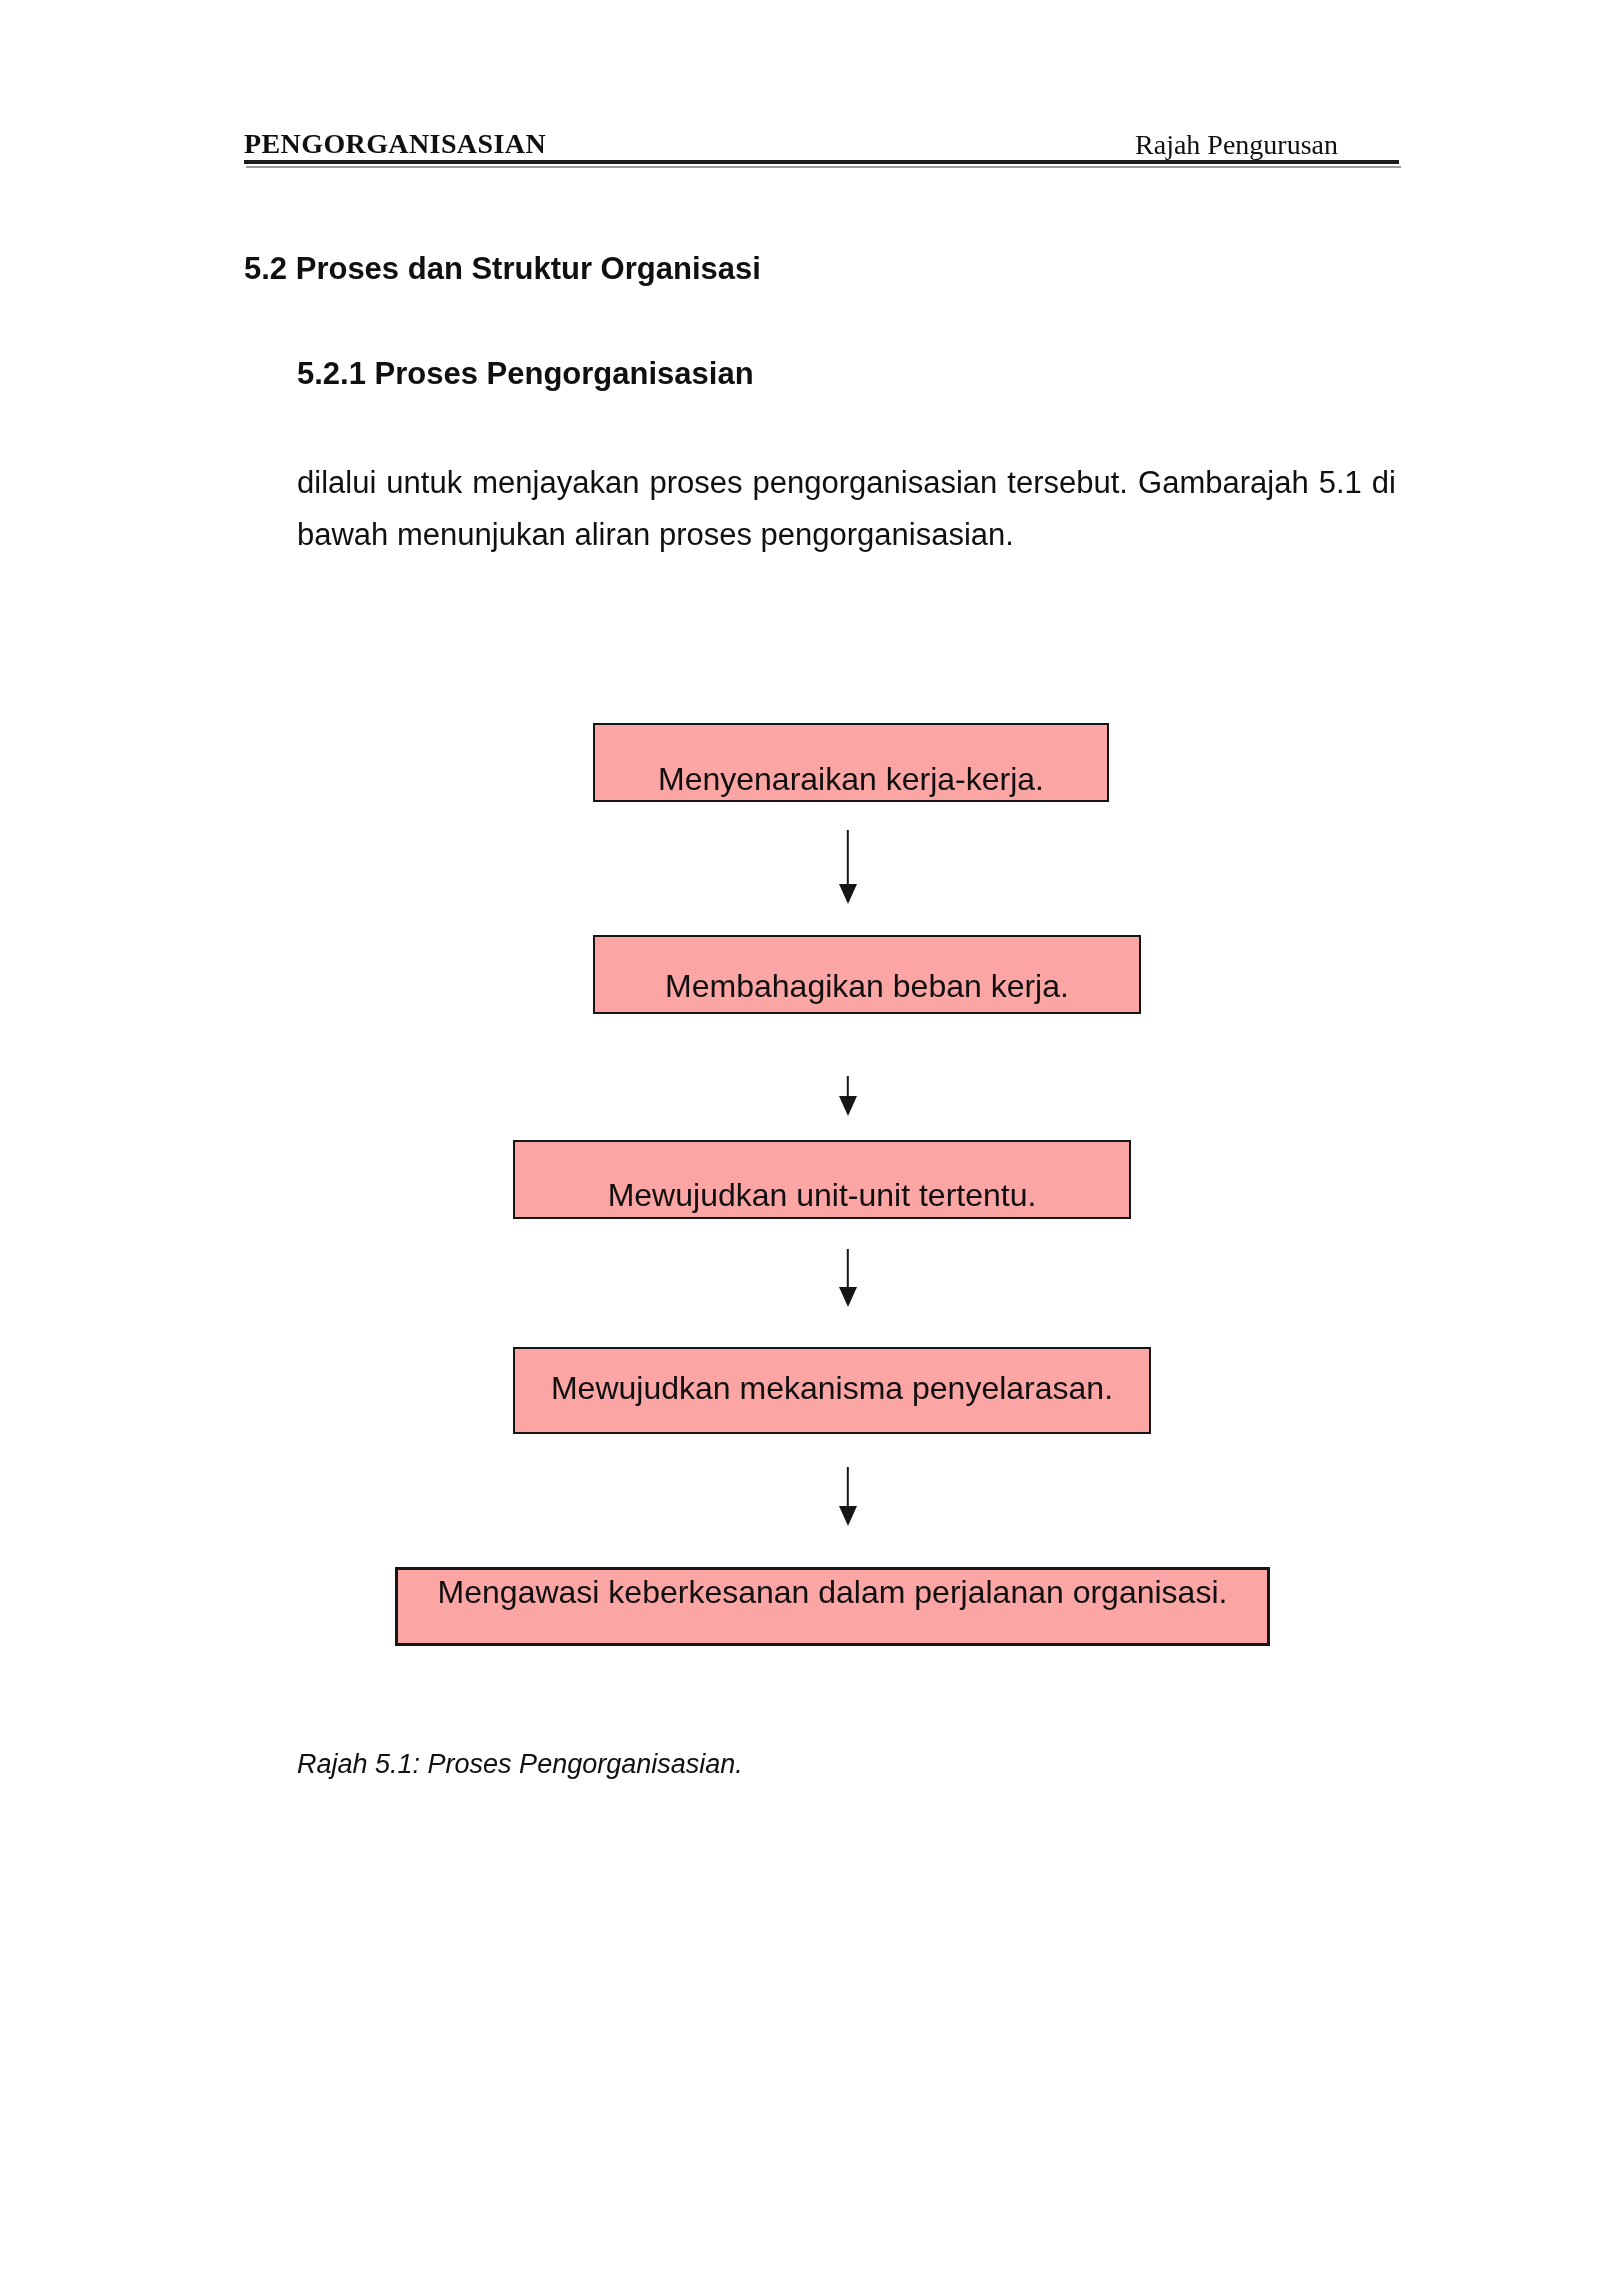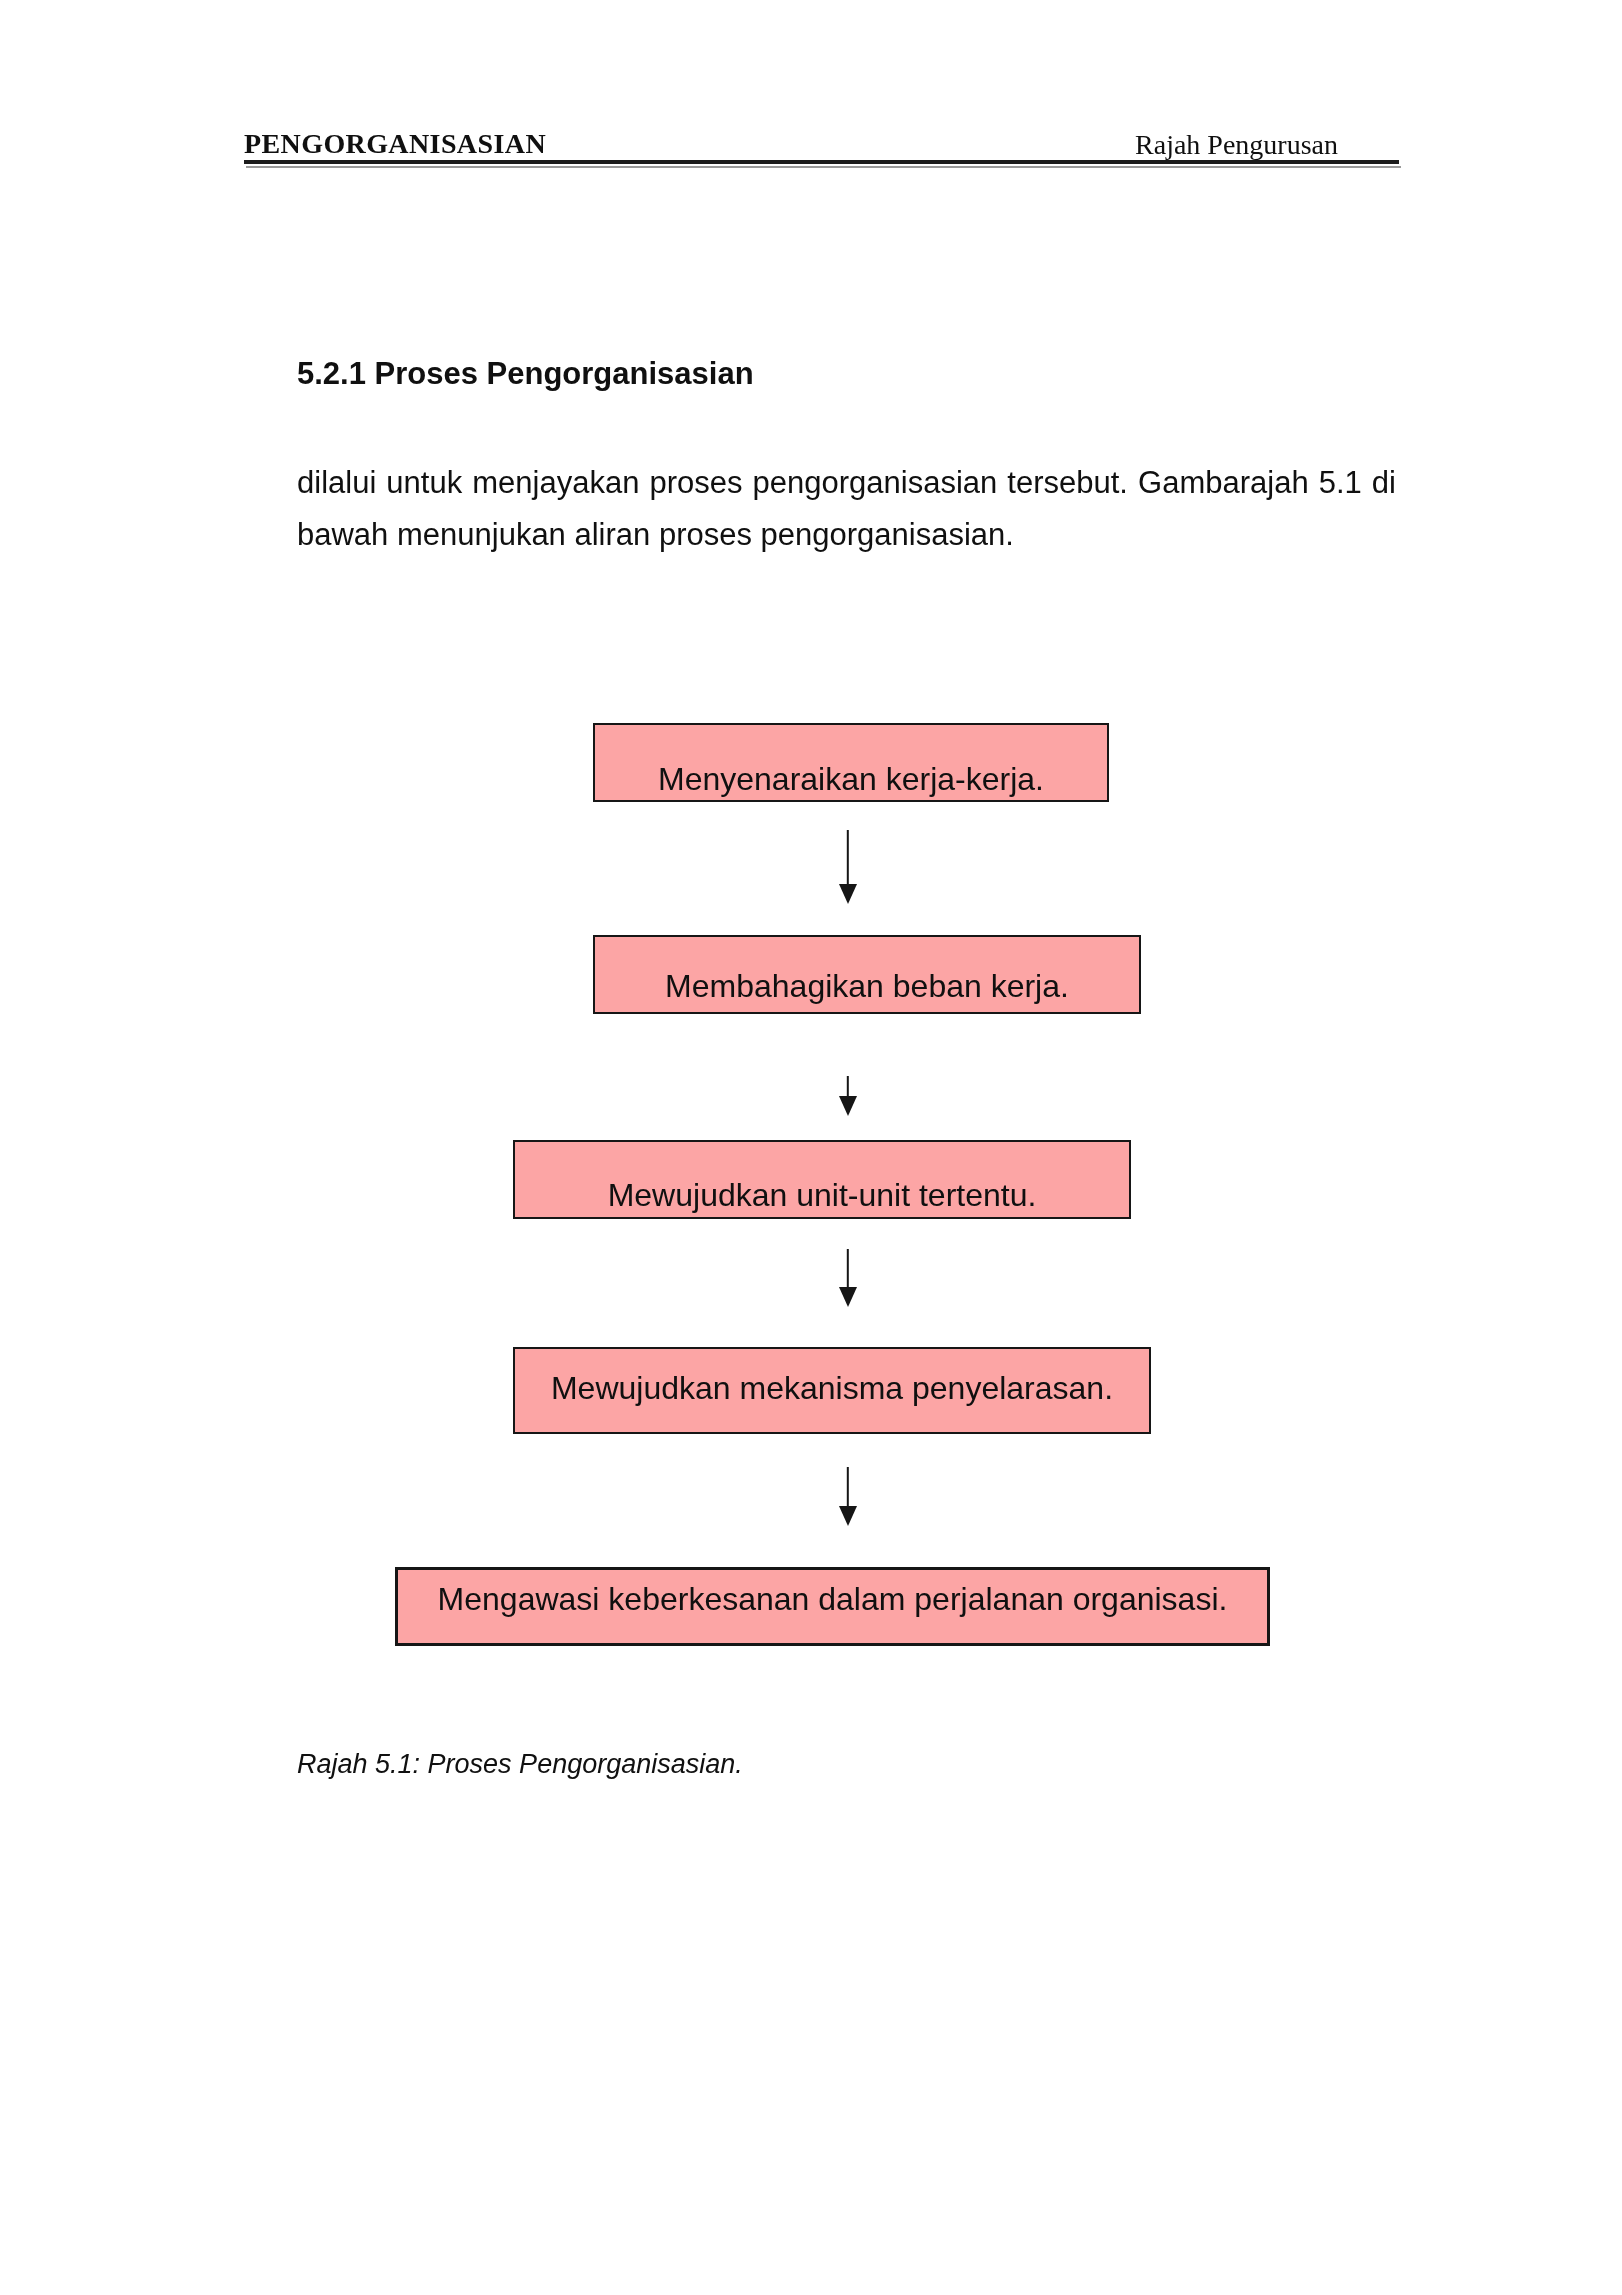--- a/index.html
+++ b/index.html
@@ -136,20 +136,21 @@
 </head>
 <body>
 
 <div class="page">
 
   <div class="hdr-left">PENGORGANISASIAN</div>
   <div class="hdr-right">Rajah Pengurusan</div>
   <div class="rule-dark"></div>
   <div class="rule-shadow"></div>
 
+  <h1 class="h-section">5.2 Proses dan Struktur Organisasi</h1>
   <h2 class="h-subsection">5.2.1 Proses Pengorganisasian</h2>
 
   <div class="para">
     <div class="pline just">dilalui untuk menjayakan proses pengorganisasian tersebut. Gambarajah 5.1 di</div>
     <div class="pline">bawah menunjukan aliran proses pengorganisasian.</div>
   </div>
 
   <div>
 
     <div class="fbox" style="left:593px; top:723px; width:516px; height:79px; padding-bottom:1.6px;">
@@ -181,21 +182,21 @@
 
     <div class="fbox" style="left:513px; top:1347px; width:638px; height:87px; padding-bottom:24.6px;">
       <span>Mewujudkan mekanisma penyelarasan.</span>
     </div>
 
     <div class="arrow" style="left:838px; top:1467px; height:59px;">
       <div class="shaft" style="height:42px;"></div>
       <div class="head"></div>
     </div>
 
-    <div class="fbox thick" style="left:395px; top:1567px; width:875px; height:79px; padding-bottom:25px;">
+    <div class="fbox thick" style="left:395px; top:1567px; width:875px; height:79px; padding-bottom:32px;">
       <span>Mengawasi keberkesanan dalam perjalanan organisasi.</span>
     </div>
 
   </div>
 
   <div class="caption">Rajah 5.1: Proses Pengorganisasian.</div>
 
 </div>
 
 

